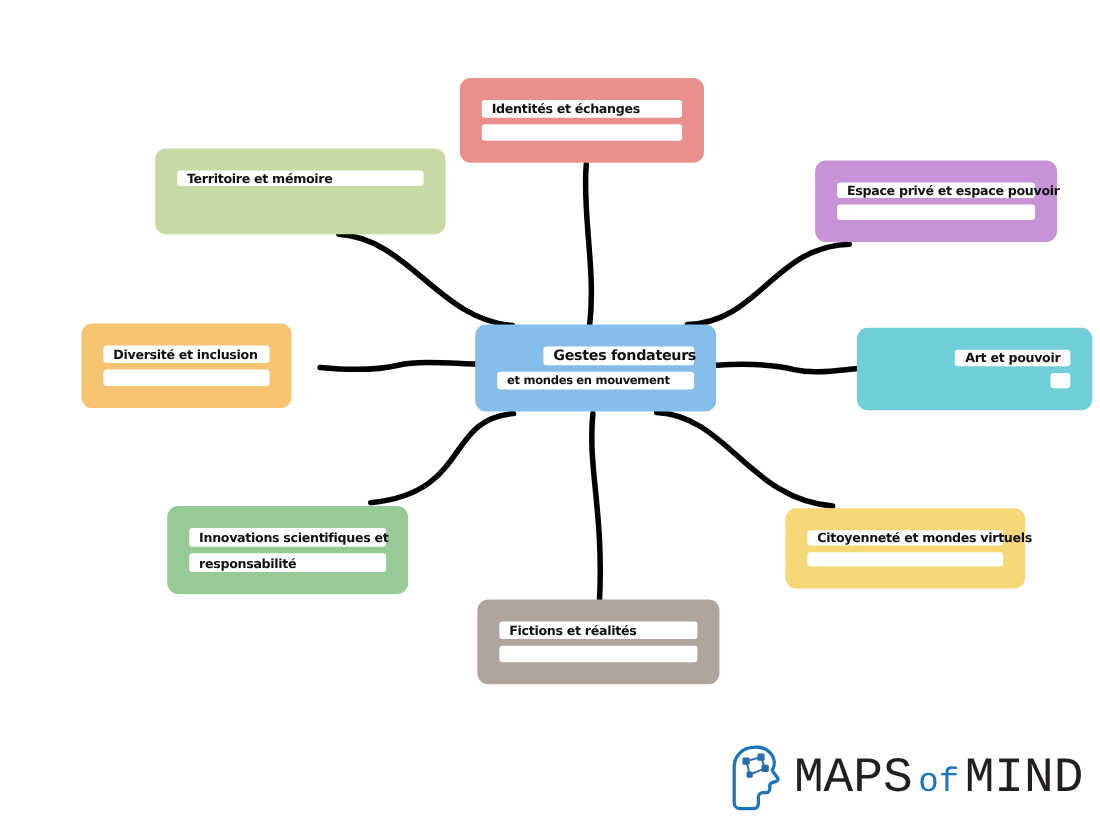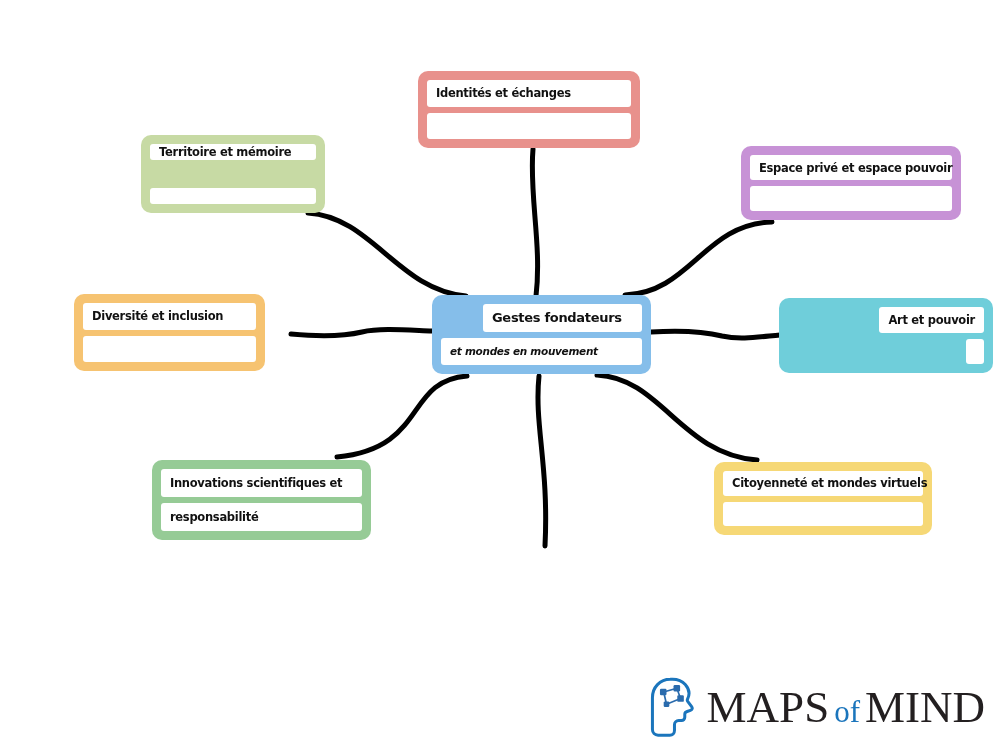--- a/index.html
+++ b/index.html
@@ -24,41 +24,41 @@
     fill: none;
     stroke: var(--conn, #000000);
     stroke-width: 5;
     stroke-linecap: round;
   }
   .node {
     position: absolute;
     box-sizing: border-box;
     background: var(--node-color, #ccc);
     border-radius: 10px;
-    padding: 9px;
+    padding: 20px;
     display: flex;
     flex-direction: column;
     gap: 6px;
   }
   .node .box {
     flex: 1;
     background: #ffffff;
     border-radius: 3px;
     display: flex;
     align-items: center;
     padding: 0 9px;
     font-weight: bold;
     font-size: 11.5px;
     letter-spacing: -0.3px;
     color: #111111;
     white-space: nowrap;
     overflow: visible;
   }
   .node.center .box.title-box { font-size: 13px; margin-left: 42px; }
-  .node.center .box.body-box  { font-size: 10.5px; font-style: italic; }
+  .node.center .box.body-box  { font-size: 10.5px; }
   .logo {
     position: absolute;
     right: 15px;
     bottom: 10px;
     display: flex;
     align-items: center;
     gap: 7px;
   }
   .logo-icon { width: 52px; height: 60px; }
   .logo-icon .head {
@@ -69,21 +69,21 @@
     stroke-linecap: round;
   }
   .logo-icon .net rect { fill: #2A6BAD; }
   .logo-icon .net .net-lines {
     fill: none;
     stroke: #2A6BAD;
     stroke-width: 1.8;
     stroke-linecap: round;
   }
   .logo-text {
-    font-family: Liberation Serif, serif;
+    font-family: Liberation Mono, monospace;
     font-size: 45px;
     color: var(--ink, #231F20);
     line-height: 1;
     white-space: nowrap;
     text-align: right;
   }
   .logo-text .of {
     font-size: 31px;
     color: var(--accent, #1B75BC);
     margin: 0 5px;
@@ -103,21 +103,21 @@
     <path d="M467,376 C404,381 428,448 337,457"></path>
     <path d="M597,375 C661,378 681,454 757,460"></path>
     <path d="M539,376 C534,425 549,465 545,546"></path>
   </svg>
 
   <div class="node" style="left: 418px; top: 71px; width: 222px; height: 77px; --node-color: #E8918C;">
     <div class="box title-box">Identités et échanges</div>
     <div class="box body-box"></div>
   </div>
 
-  <div class="node" style="left: 141px; top: 135px; width: 184px; height: 78px; gap: 28px; --node-color: #C7DAA4;">
+  <div class="node" style="left: 141px; top: 135px; width: 264px; height: 78px; gap: 28px; --node-color: #C7DAA4;">
     <div class="box title-box">Territoire et mémoire</div>
     <div class="box body-box"></div>
   </div>
 
   <div class="node" style="left: 741px; top: 146px; width: 220px; height: 74px; --node-color: #C792D6;">
     <div class="box title-box">Espace privé et espace pouvoir</div>
     <div class="box body-box"></div>
   </div>
 
   <div class="node" style="left: 74px; top: 294px; width: 191px; height: 77px; --node-color: #F6C371;">
@@ -138,20 +138,24 @@
   <div class="node" style="left: 714px; top: 462px; width: 218px; height: 73px; --node-color: #F6D876;">
     <div class="box title-box">Citoyenneté et mondes virtuels</div>
     <div class="box body-box"></div>
   </div>
 
   <div class="node" style="left: 152px; top: 460px; width: 219px; height: 80px; --node-color: #96CB96;">
     <div class="box title-box">Innovations scientifiques et</div>
     <div class="box body-box">responsabilité</div>
   </div>
 
+  <div class="node" style="left: 434px; top: 545px; width: 220px; height: 77px; --node-color: #B0A49C;">
+    <div class="box title-box">Fictions et réalités</div>
+    <div class="box body-box"></div>
+  </div>
 
   <div class="logo" style="--accent: #1B75BC;">
     <svg class="logo-icon" viewBox="0 0 54 64">
       <path class="head" d="M23,2.5
         C29,2 35,3.5 39,8
         C43,12.5 44,18.5 41.5,23.5
         C41,24.5 41,25.3 41.6,26.1
         L45.8,31.7
         C47,33.3 46.5,34.9 44.5,35.6
         L41,36.8

